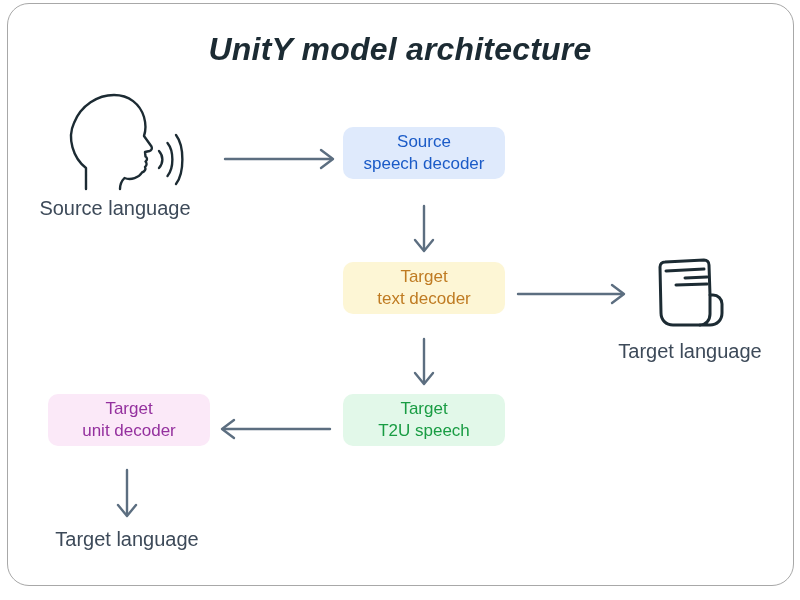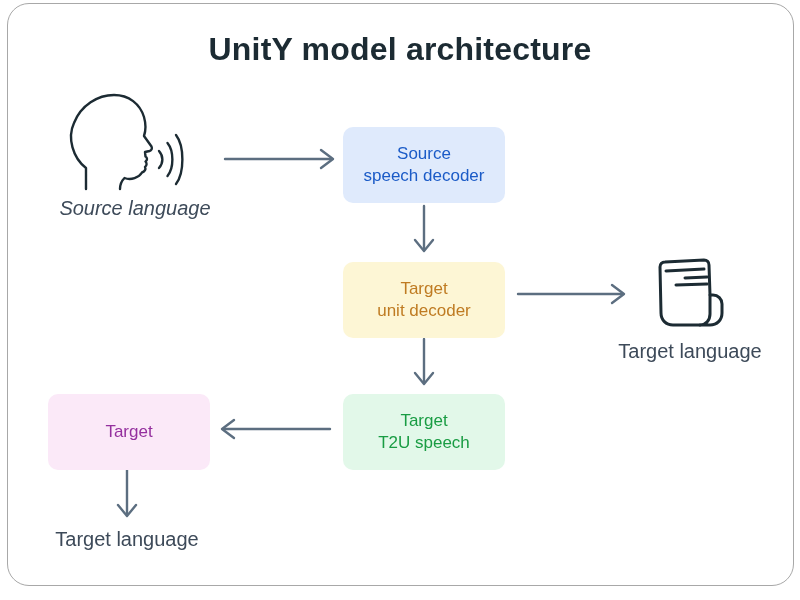--- a/index.html
+++ b/index.html
@@ -6,36 +6,36 @@
   .canvas {
     position:relative; width:800px; height:600px; background:#ffffff;
     font-family:"Liberation Sans", sans-serif; overflow:hidden;
   }
   .frame {
     position:absolute; left:7px; top:3px; width:785px; height:581px;
     border:1px solid #a8a8a8; border-radius:22px;
   }
   .title {
     position:absolute; left:0; top:31px; width:800px; text-align:center;
-    font-size:32px; font-weight:600; color:#1c2b33; letter-spacing:.2px;
+    font-size:32px; font-weight:600; color:#1c2b33; letter-spacing:.2px;font-style:italic;
   }
   .node {
-    position:absolute; width:162px; height:76px; border-radius:10px;
+    position:absolute; width:162px; height:52px; border-radius:10px;
     display:flex; flex-direction:column; justify-content:center; align-items:center;
     font-size:17px; font-weight:500; line-height:22px; text-align:right;
   }
   .node-speech  { left:343px; top:127px; background:#dfeafc; color:#1b5bc7; }
   .node-text    { left:343px; top:262px; background:#fdf6d5; color:#bf7b22; }
   .node-t2u     { left:343px; top:394px; background:#e2f8e9; color:#199c43; }
   .node-unit    { left:48px;  top:394px; background:#fbe9f8; color:#94309e; }
   .lang-label {
     position:absolute; width:190px; text-align:center;
     font-size:20px; font-weight:500; color:#3d4a59;
   }
-  .lbl-source        { left:40px;  top:197px;font-style:italic; }
+  .lbl-source        { left:20px;  top:197px; }
   .lbl-target-text   { left:595px; top:340px; }
   .lbl-target-speech { left:32px;  top:528px; }
   .arrows { position:absolute; left:0; top:0; }
   .arrow  { stroke:#5c6e80; stroke-width:2.4; fill:none; stroke-linecap:round; stroke-linejoin:round; }
   .icon-svg { position:absolute; }
   .icon-head { left:58px;  top:86px;  }
   .icon-doc  { left:652px; top:255px; }
   .icon-stroke { stroke:#1c2b33; fill:none; stroke-linecap:round; stroke-linejoin:round; }
 </style>
 </head>
@@ -87,26 +87,27 @@
       <polyline points="118,505 127,516 136,505"></polyline>
     </g>
   </svg>
 
   <div class="node node-speech">
     <span>Source</span>
     <span>speech decoder</span>
   </div>
   <div class="node node-text">
     <span>Target</span>
-    <span>unit decoder</span>
+    <span>text decoder</span>
   </div>
   <div class="node node-t2u">
     <span>Target</span>
     <span>T2U speech</span>
   </div>
   <div class="node node-unit">
     <span>Target</span>
+    <span>unit decoder</span>
   </div>
 
   <div class="lang-label lbl-source">Source language</div>
   <div class="lang-label lbl-target-text">Target language</div>
   <div class="lang-label lbl-target-speech">Target language</div>
 </div>
 
 </body></html>

